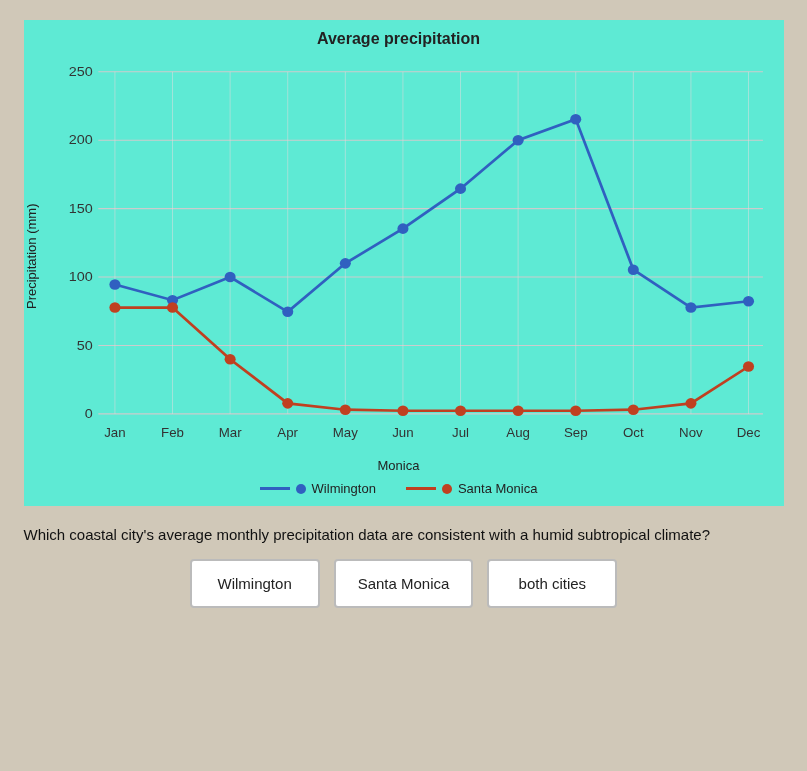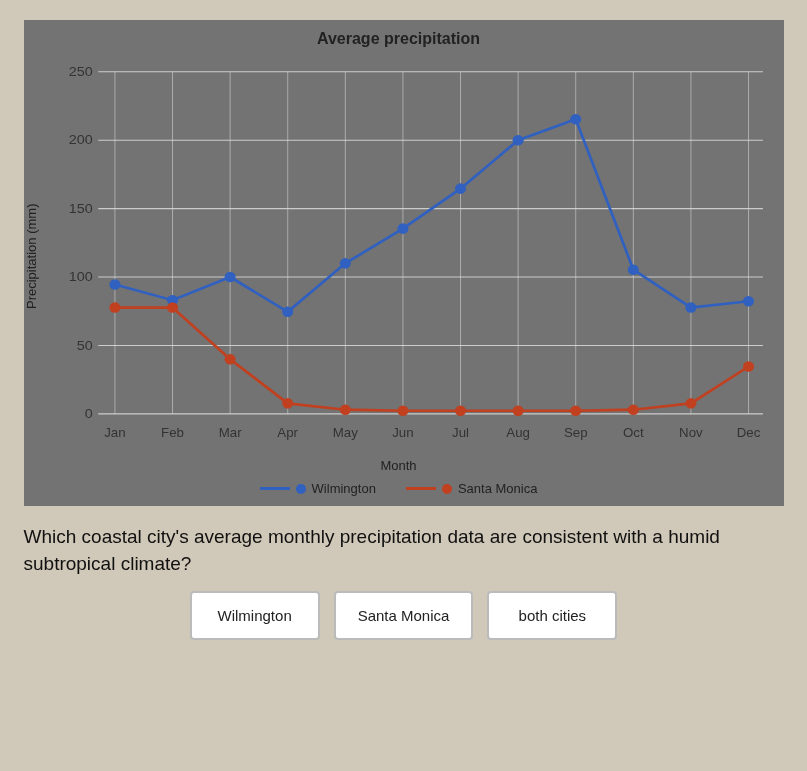--- a/index.html
+++ b/index.html
@@ -7,21 +7,21 @@
       width: 807px;
       min-height: 771px;
       background: #d0c8b8;
       font-family: Arial, sans-serif;
       display: flex;
       flex-direction: column;
       align-items: center;
       padding: 20px 10px 20px 10px;
     }
     .chart-container {
-      background: #737373;
+      background: #5eead4;
       width: 760px;
       padding: 10px 10px 10px 0px;
       position: relative;
     }
     .chart-title {
       text-align: center;
       font-size: 16px;
       font-weight: bold;
       color: #222;
       margin-bottom: 8px;
@@ -65,21 +65,21 @@
       gap: 6px;
     }
     .x-axis-label {
       text-align: center;
       font-size: 13px;
       color: #222;
       margin-top: 2px;
     }
     .question-text {
       width: 760px;
-      font-size: 19px;
+      font-size: 15px;
       color: #111;
       margin-top: 18px;
       margin-bottom: 14px;
       line-height: 1.4;
     }
     .answer-buttons {
       display: flex;
       flex-direction: row;
       gap: 14px;
       width: 760px;
@@ -172,21 +172,21 @@
         <circle cx="315" cy="337" r="5" fill="#c04020"></circle>
         <circle cx="367" cy="337" r="5" fill="#c04020"></circle>
         <circle cx="419" cy="337" r="5" fill="#c04020"></circle>
         <circle cx="471" cy="337" r="5" fill="#c04020"></circle>
         <circle cx="523" cy="336" r="5" fill="#c04020"></circle>
         <circle cx="575" cy="330" r="5" fill="#c04020"></circle>
         <circle cx="627" cy="295" r="5" fill="#c04020"></circle>
       </svg>
     </div>
   </div>
-  <div class="x-axis-label">Month</div>
+  <div class="x-axis-label">Monica</div>
   <div class="legend">
     <div class="legend-item">
       <span style="display:inline-block;width:30px;height:3px;background:#3060c0;vertical-align:middle;"></span>
       <span style="display:inline-block;width:10px;height:10px;border-radius:50%;background:#3060c0;vertical-align:middle;"></span>
       <span>Wilmington</span>
     </div>
     <div class="legend-item">
       <span style="display:inline-block;width:30px;height:3px;background:#c04020;vertical-align:middle;"></span>
       <span style="display:inline-block;width:10px;height:10px;border-radius:50%;background:#c04020;vertical-align:middle;"></span>
       <span>Santa Monica</span>

